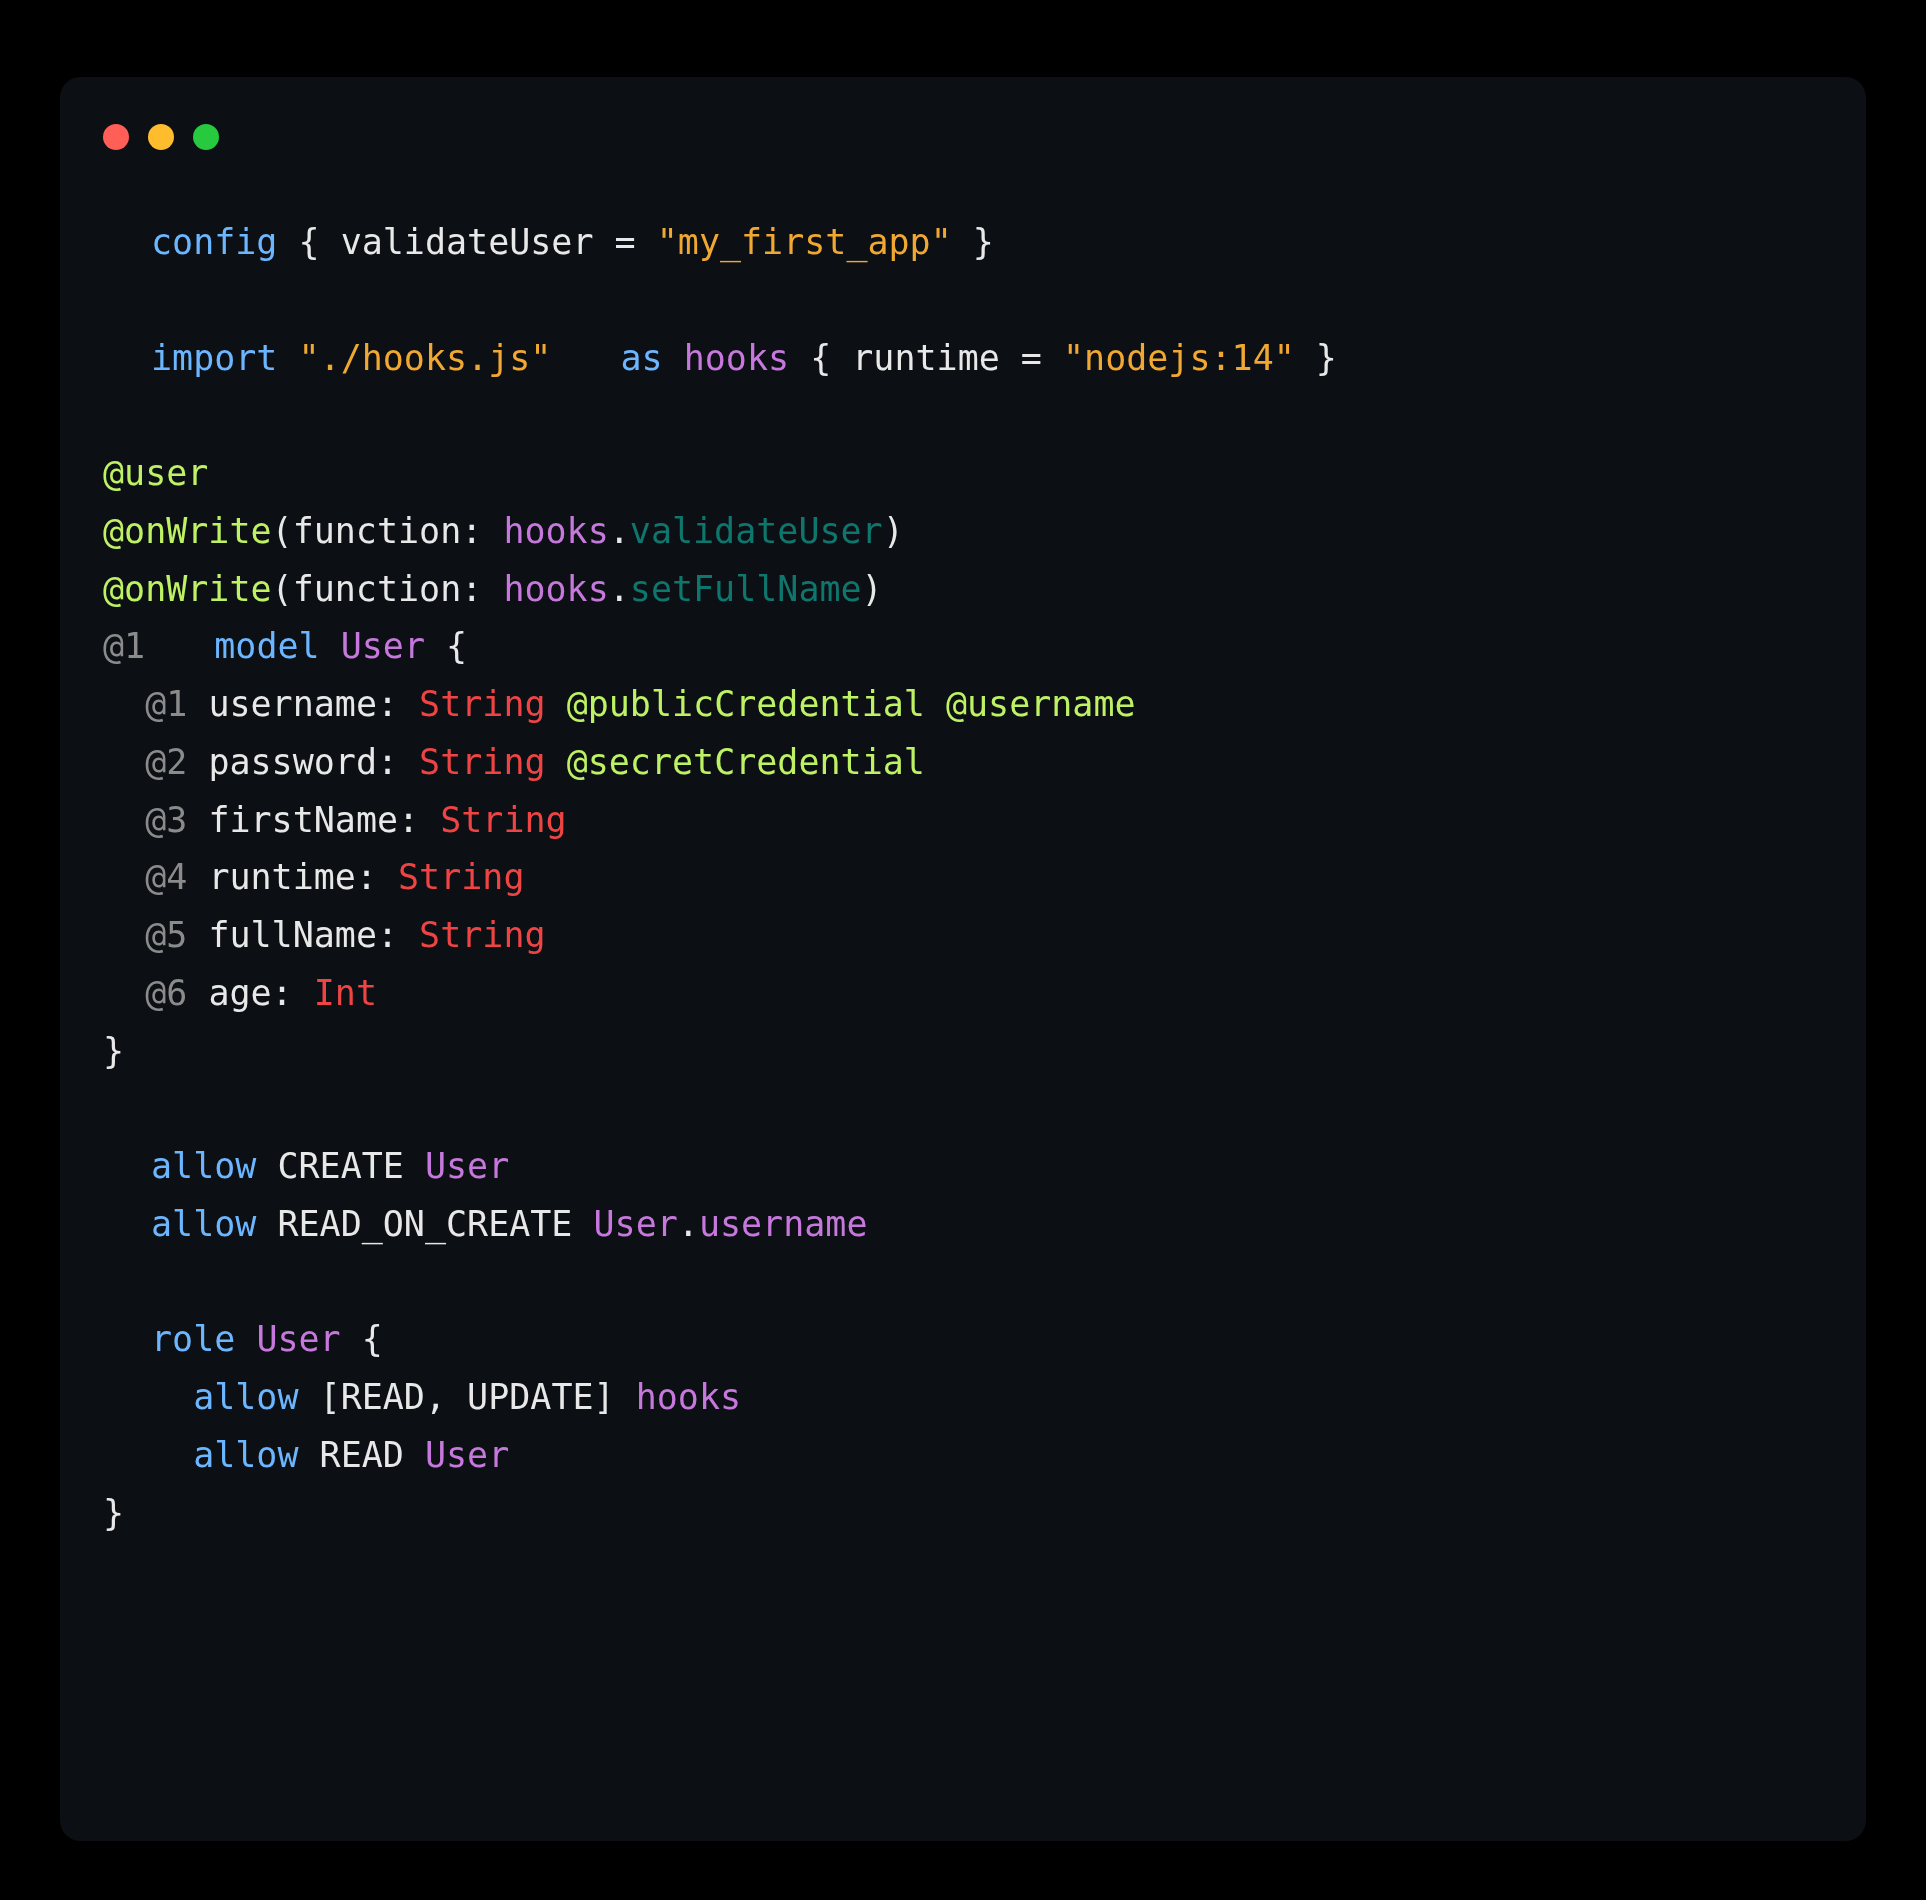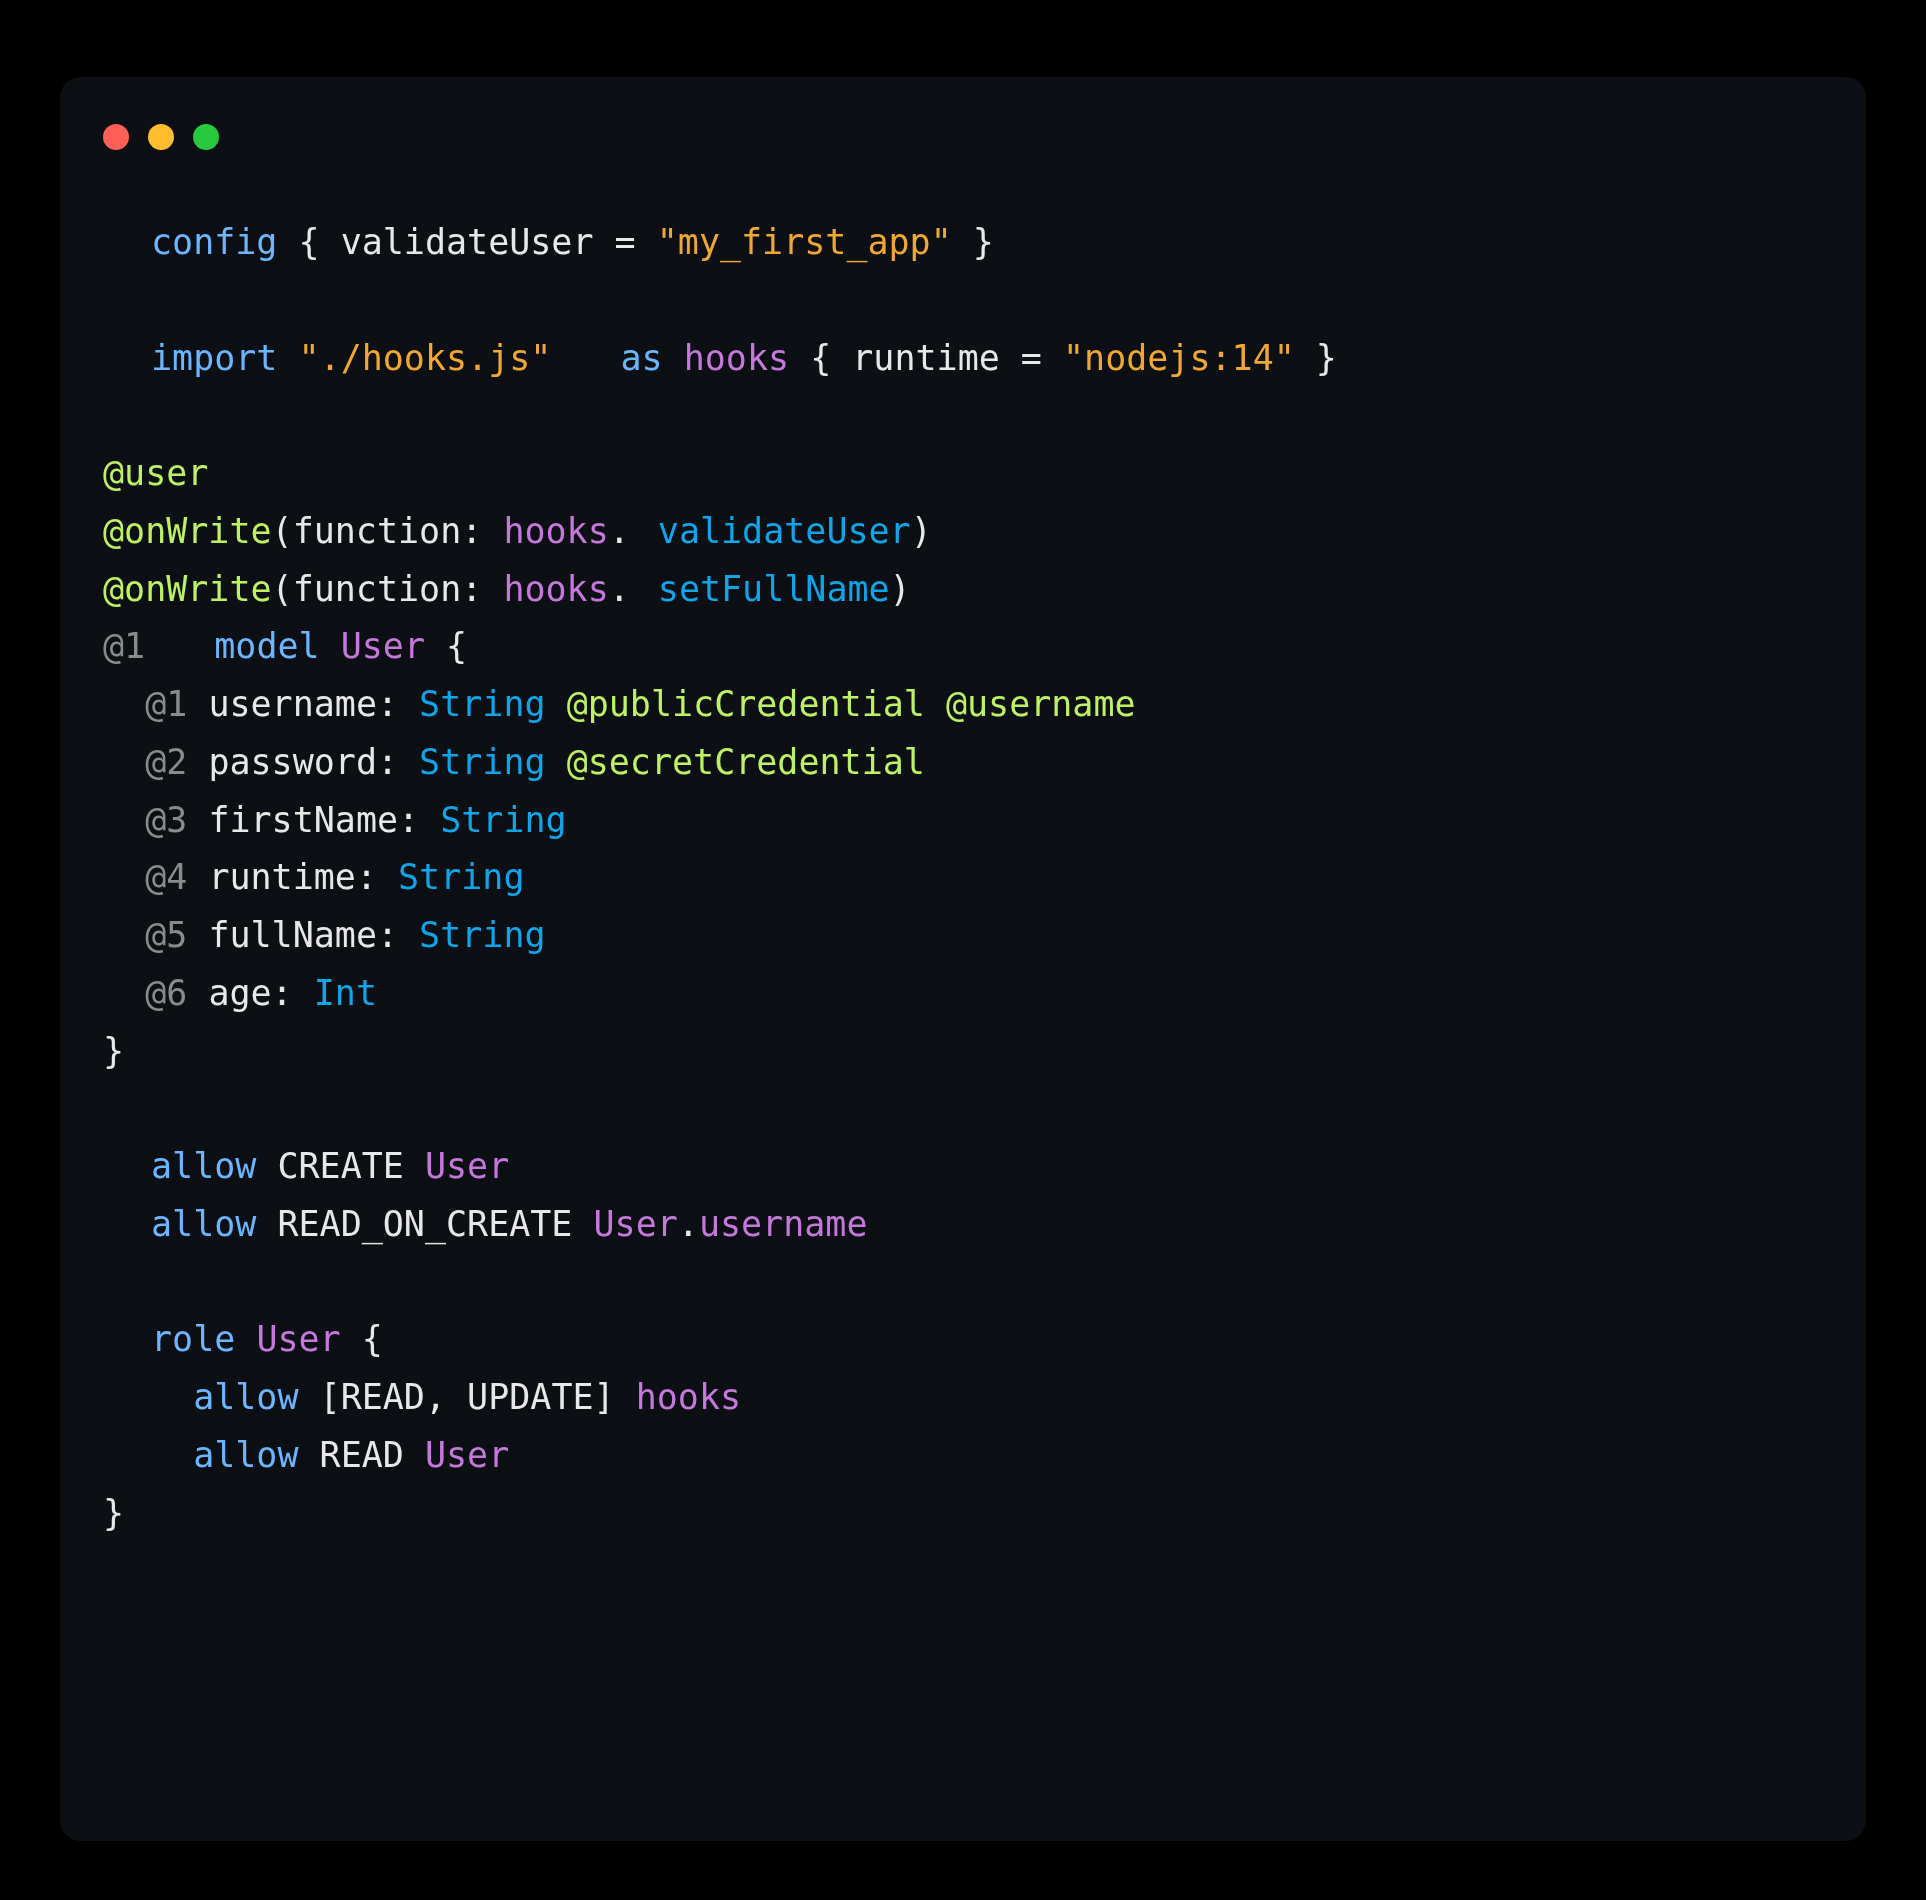--- a/index.html
+++ b/index.html
@@ -40,25 +40,25 @@
     font-family: "SF Mono", ui-monospace, Menlo, Consolas, monospace;
     font-size: 35px;
     line-height: 1.65;
     color: #e8e8e8;
     white-space: pre;
   }
 
   
   .kw      { color: #6cb6ff; margin-left: 48px; }   
   .str     { color: #f0a832; }   
-  .type-b  { color: #0ea5e9; }   
+  .type-b  { color: #ef4444; }   
   .ann-b   { color: #bef264; }   
   .ann-g   { color: #8b8b8b; }   
   .ident   { color: #c678dd; text-align: right; }   
-  .fn      { color: #0ea5e9; margin-left: 28px; }   
+  .fn      { color: #0f766e; }   
   .plain   { color: #e8e8e8; }
 </style>
 </head>
 <body>
 
 <div class="window">
   <div class="traffic-lights">
     <div class="tl red"></div>
     <div class="tl yellow"></div>
     <div class="tl green"></div>

